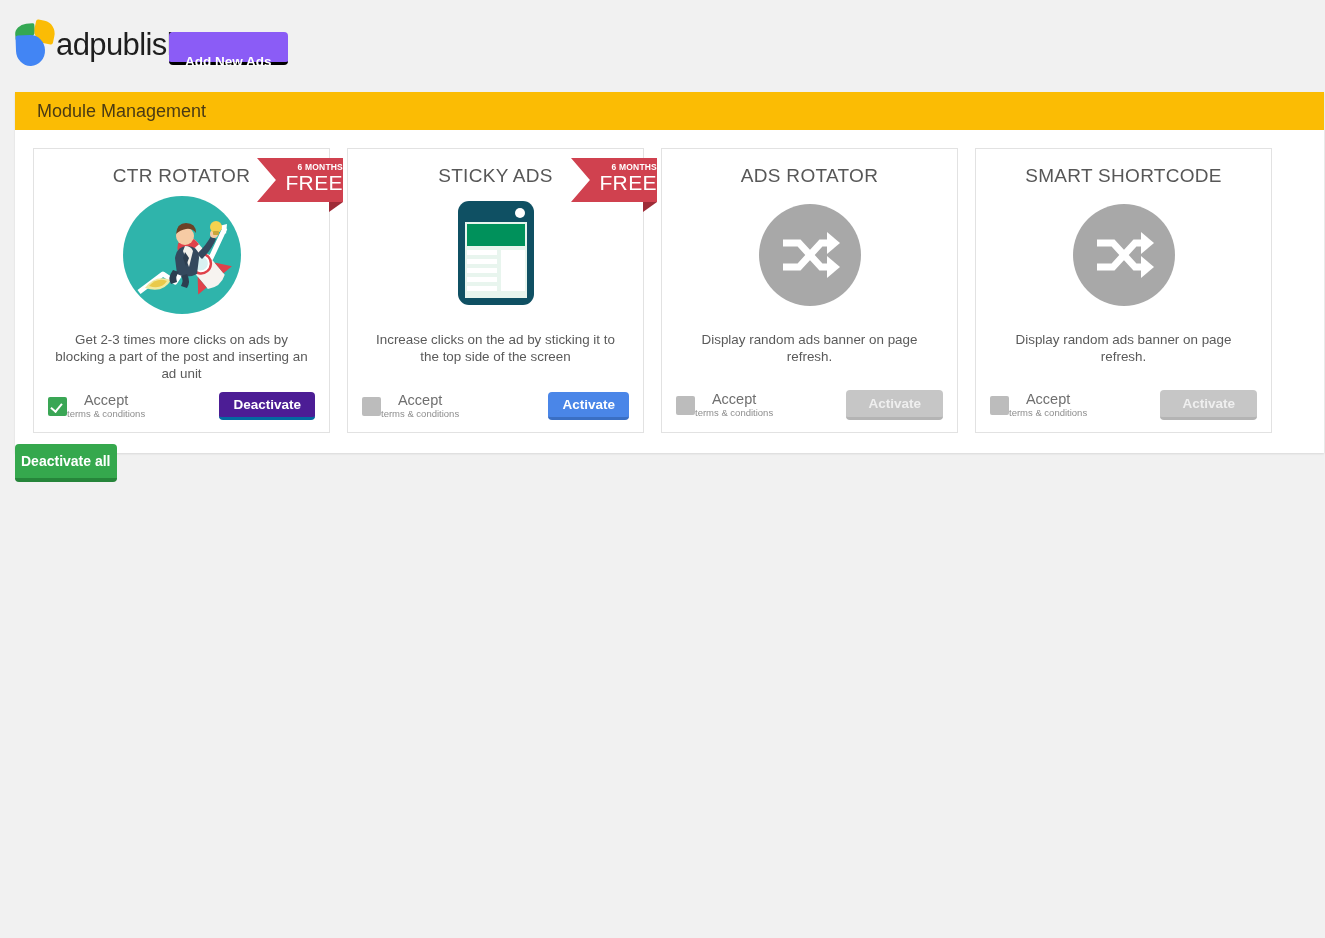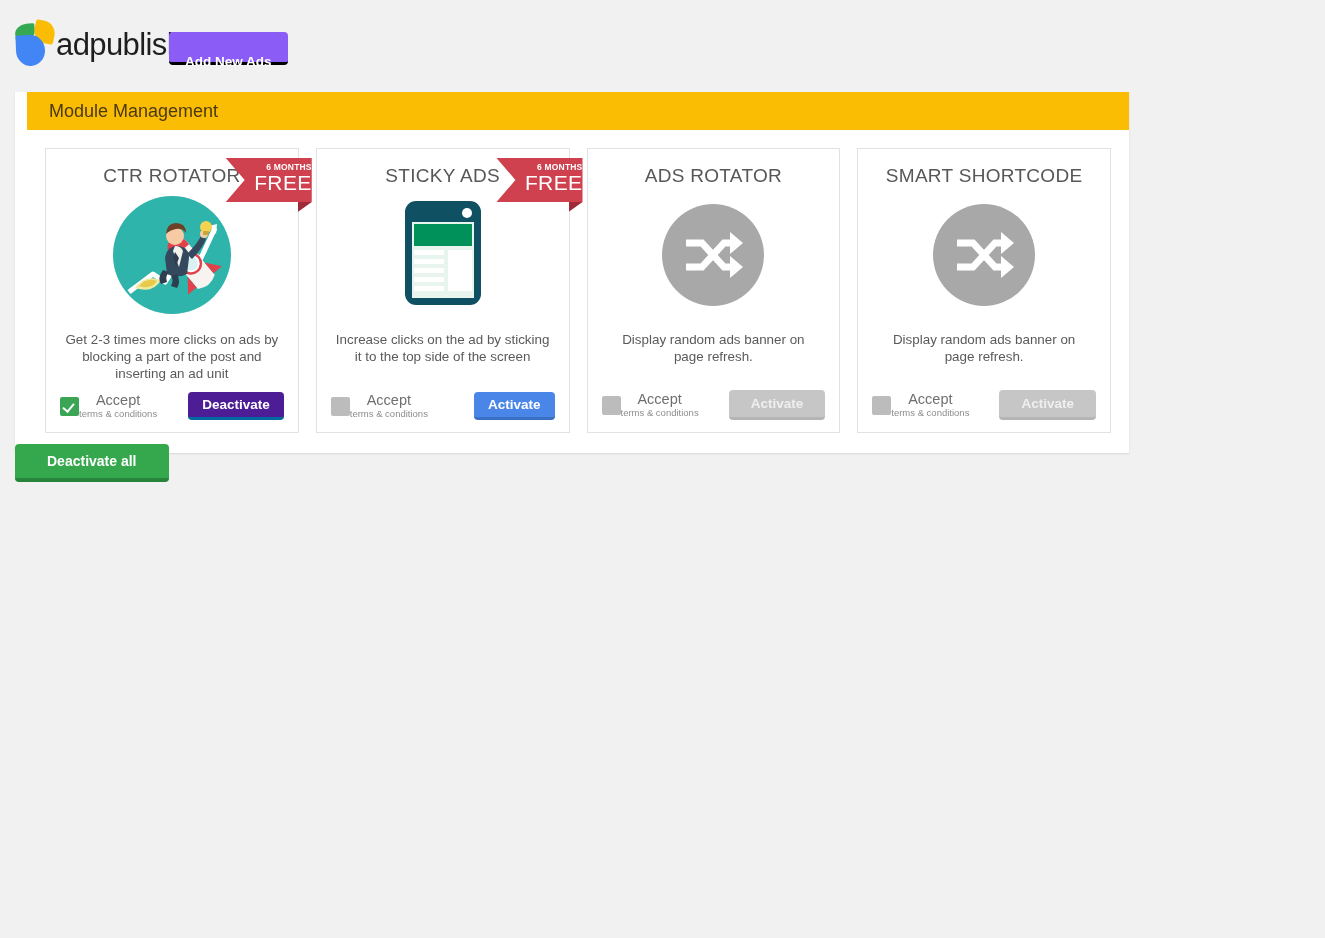--- a/index.html
+++ b/index.html
@@ -75,24 +75,23 @@
     font-weight: bold;
     font-family: "Liberation Sans", sans-serif;
     cursor: pointer;
     line-height: 30px;
   }
 
   
   .panel {
     position: absolute;
     left: 15px; top: 92px;
-    width: 1114px;
+    width: 1309px;
     background: #fff;
     box-shadow: 0 1px 2px rgba(0,0,0,0.10);
-    padding-left: 12px;
   }
   .panel-head {
     height: 38px;
     background: #fbbc04;
     display: flex;
     align-items: center;
     padding-left: 22px;
   }
   .panel-head-title {
     font-size: 18px;
@@ -270,21 +269,21 @@
     height: 30px;
     padding: 0 22px;
     line-height: 27px;
   }
 
   
   .btn-deactall {
     position: absolute;
     left: 15px; top: 444px;
     height: 38px;
-    padding: 0 32px;
+    padding: 0 6px;
     background: #35a84d;
     border: none;
     border-bottom: 4px solid #26853a;
     border-radius: 4px;
     color: #fff;
     font-size: 14px;
     font-weight: bold;
     font-family: "Liberation Sans", sans-serif;
     cursor: pointer;
     line-height: 34px;

